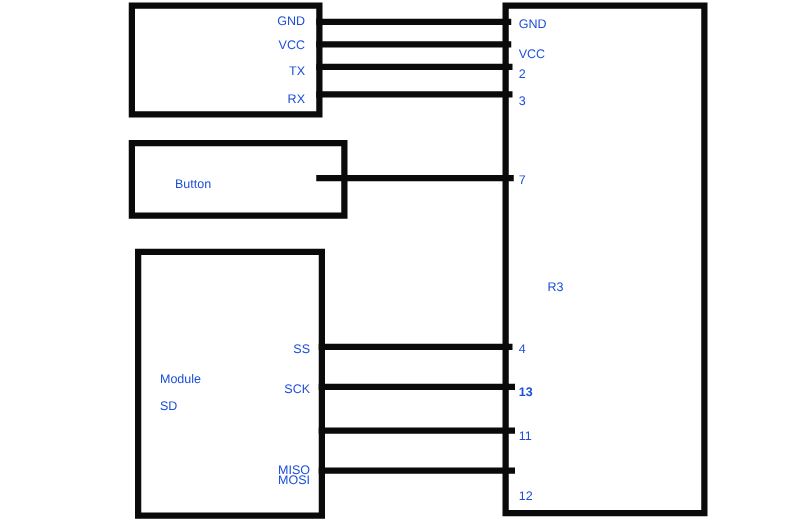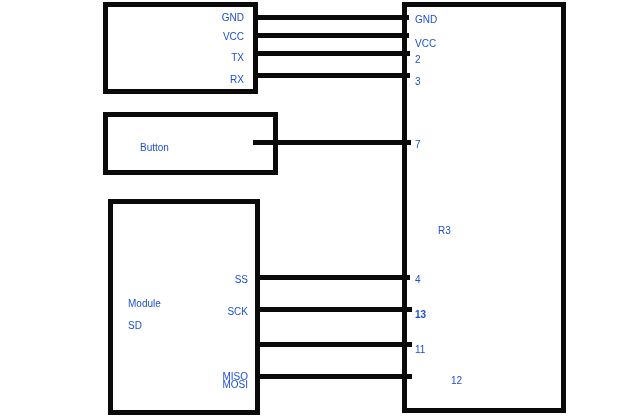--- a/index.html
+++ b/index.html
@@ -66,21 +66,21 @@
     <span class="lbl two-line" style="left:31px; top:213px;">R3</span>
 
     <span class="pin" style="left:8px; top:3px;">GND</span>
     <span class="pin" style="left:8px; top:27px;">VCC</span>
     <span class="pin" style="left:8px; top:43px;">2</span>
     <span class="pin" style="left:8px; top:65px;">3</span>
     <span class="pin" style="left:8px; top:128px;">7</span>
     <span class="pin" style="left:8px; top:263px;">4</span>
     <span class="pin" style="left:8px; top:298px;font-weight:bold;">13</span>
     <span class="pin" style="left:8px; top:333px;">11</span>
-    <span class="pin" style="left:8px; top:364px;margin-left:36px;">12</span>
+    <span class="pin" style="left:8px; top:381px;">12</span>
   </div>
 
   <div class="wire" style="left:253px; top:15px;  width:156px;"></div>
   <div class="wire" style="left:253px; top:33px;  width:156px;"></div>
   <div class="wire" style="left:253px; top:51px;  width:157px;"></div>
   <div class="wire" style="left:253px; top:73px;  width:157px;"></div>
   <div class="wire" style="left:253px; top:140px; width:158px;"></div>
   <div class="wire" style="left:255px; top:275px; width:155px;"></div>
   <div class="wire" style="left:255px; top:307px; width:157px;"></div>
   <div class="wire" style="left:255px; top:342px; width:157px;"></div>

